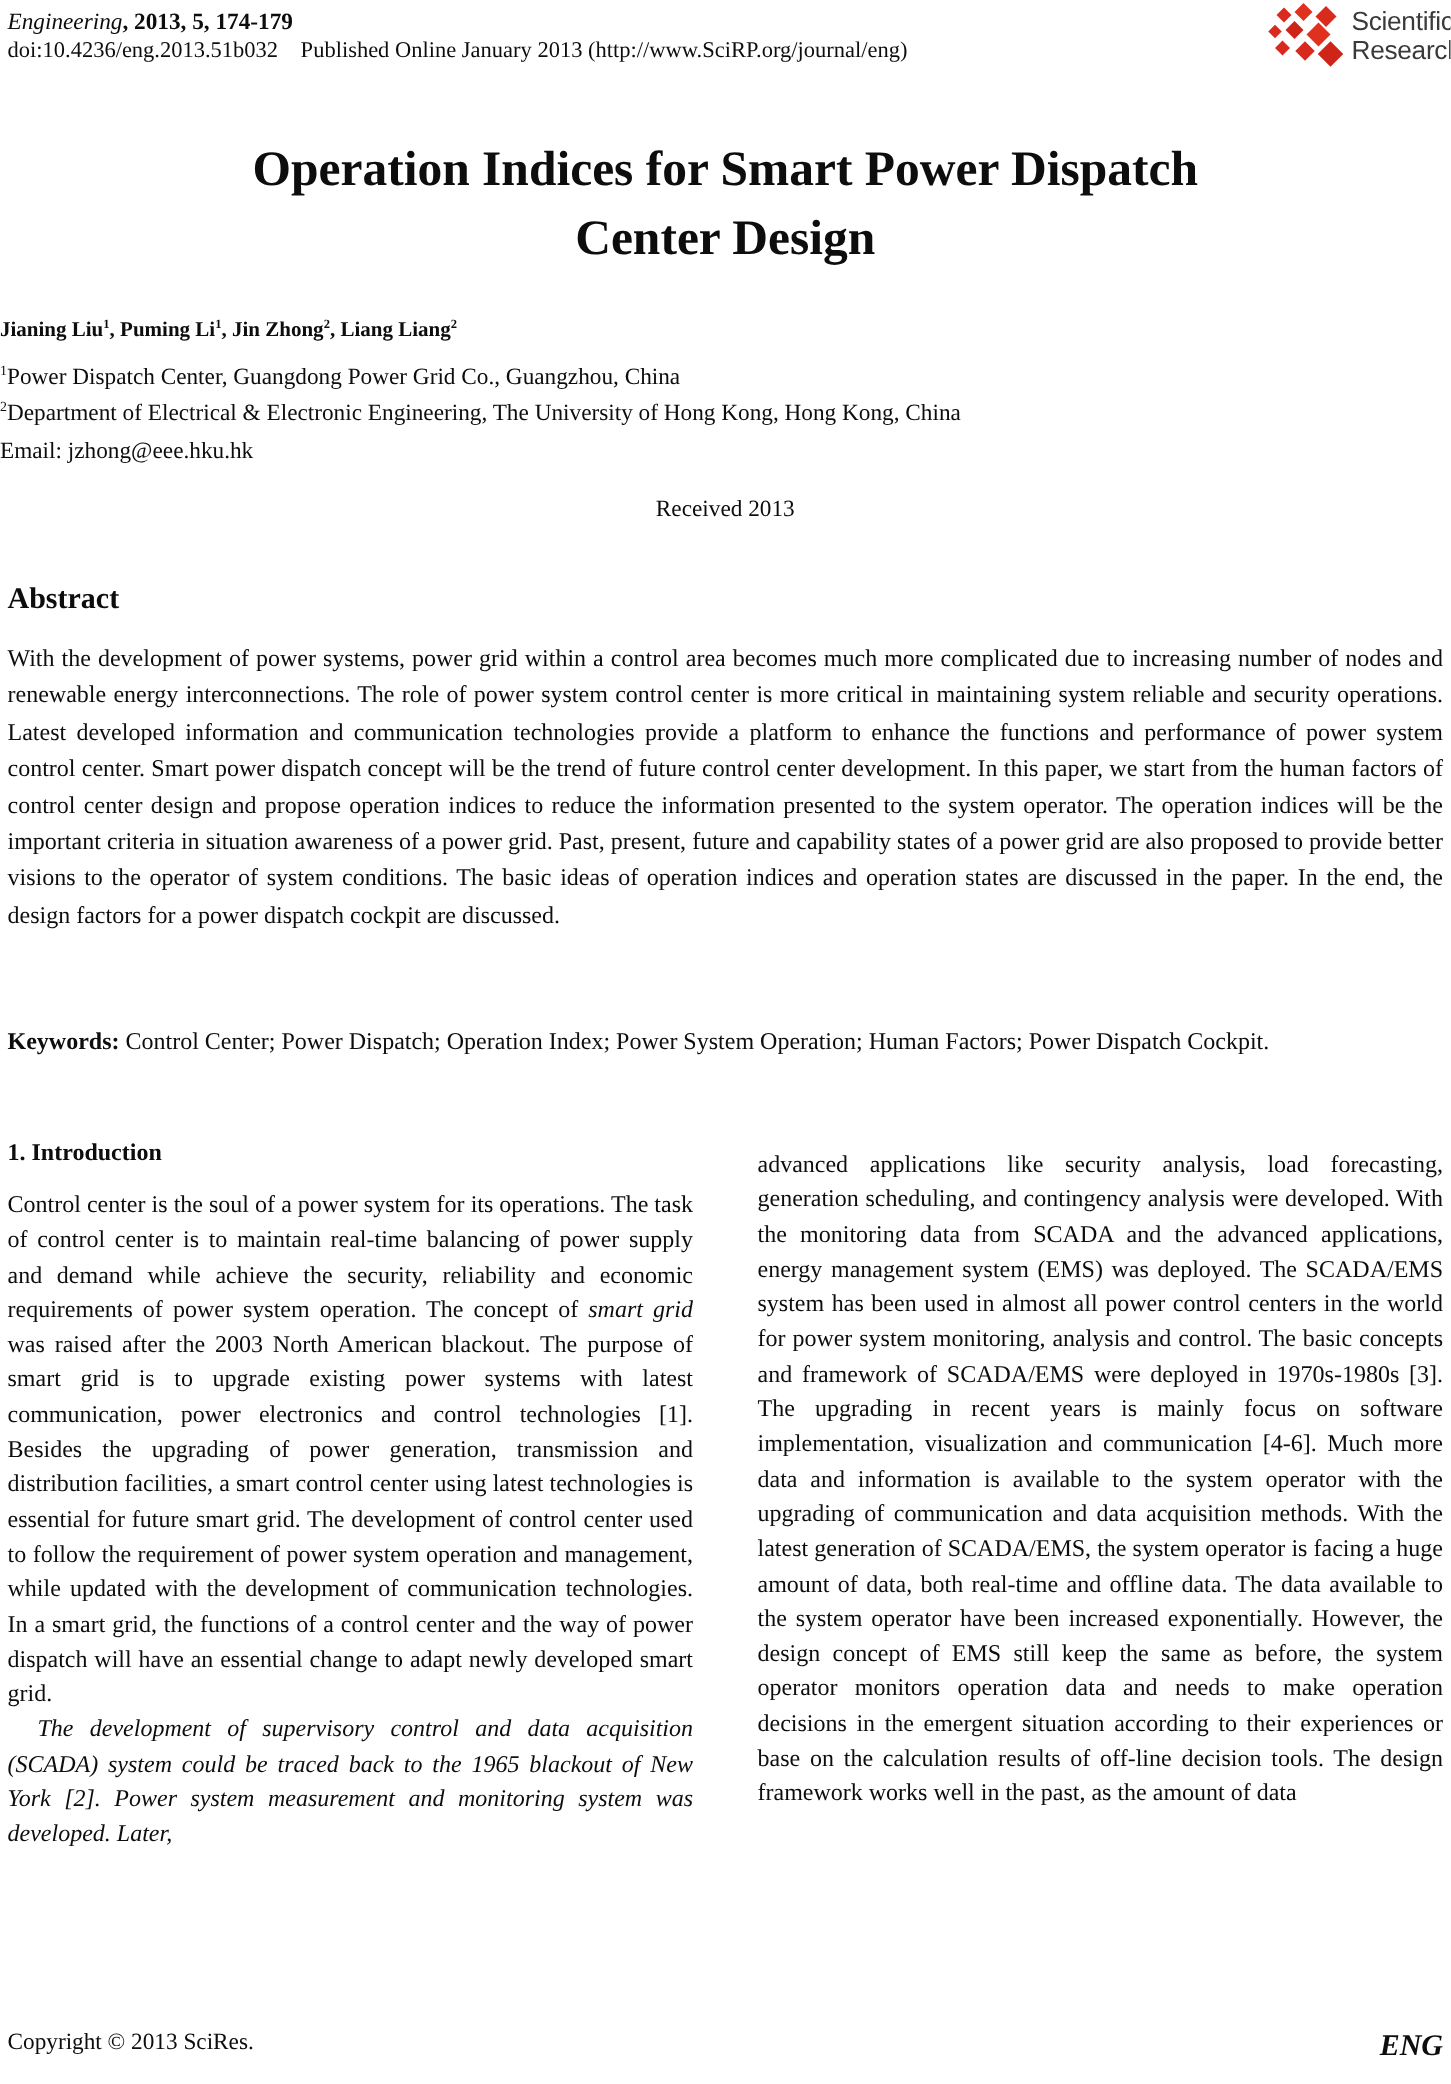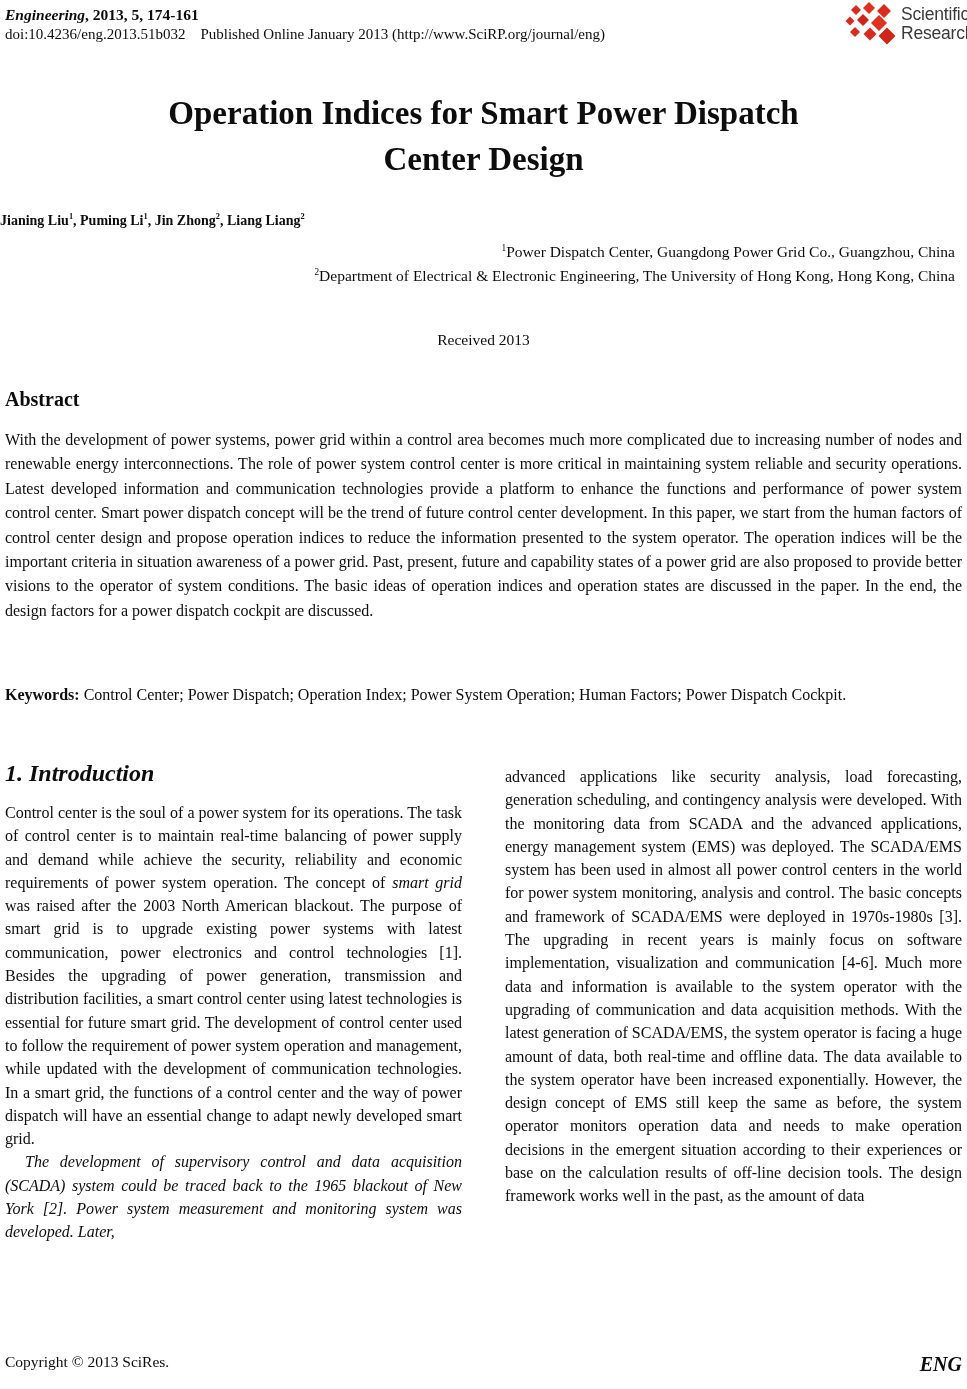--- a/index.html
+++ b/index.html
@@ -24,54 +24,54 @@
     font-family: "Liberation Sans", sans-serif;
     font-size: 17.5px; line-height: 19px;
     color: #3a3a3a; white-space: nowrap; letter-spacing: -0.2px;
   }
 
   
   .title-block { top: 90px; left: 0; width: 967px; text-align: center;
     font-size: 33px; font-weight: bold; line-height: 46px; }
   .authors-line { top: 213px; left: 0; width: 967px; text-align: left;
     font-size: 14px; font-weight: bold; }
-  .affil-block { top: 240px; left: 0; width: 955px; text-align: right;
+  .affil-block { top: 240px; left: 0; width: 955px; text-align: left;
     font-size: 15.5px; line-height: 24.3px; }
   .received-line { top: 331px; left: 0; width: 967px; text-align: center; font-size: 15.5px; }
 
   
   .abstract-heading { top: 388px; left: 5px; font-size: 20px; font-weight: bold; }
   .abstract-body { top: 428px; left: 5px; width: 957px;
     font-size: 16px; line-height: 24.4px; text-align: justify; }
 
   
   .keywords-block { top: 683px; left: 5px; width: 957px; font-size: 16px; line-height: 24.3px; }
   .keywords-label { font-weight: bold; margin-top: 28px; }
 
   
   .columns { top: 760px; left: 5px; width: 957px; display: flex; }
   .col-left  { width: 457px; margin-right: 43px; }
   .col-right { width: 457px; padding-top: 5px; }
-  .section-heading { font-size: 24px; font-weight: bold; margin: 0 0 14px 0; font-style: italic; }
+  .section-heading { font-size: 16px; font-weight: bold; margin: 0 0 14px 0; }
   .body-par { margin: 0; font-size: 16px; line-height: 23.3px; text-align: justify; }
   .body-par.indent { text-indent: 20px; font-style: italic; }
 
   
   .footer-left  { top: 1353px; left: 5px; font-size: 15.5px; }
   .footer-right { top: 1353px; right: 5px; font-size: 20px; font-weight: bold; font-style: italic; }
 
   .seg-i  { font-style: italic; }
   .seg-b  { font-weight: bold; }
-  .seg-bi { font-weight: bold; font-style: italic; }
+  .seg-bi { font-weight: normal; font-style: italic; }
   sup { font-size: 0.6em; vertical-align: super; line-height: 0; }
 </style>
 </head>
 <body>
 
-<div class="abs journal-line"><span class="seg-bi">Engineering</span><span class="seg-b">, 2013, 5, 174-161</span></div>
+<div class="abs journal-line"><span class="seg-bi">Engineering</span><span class="seg-b">, 2013, 5, 174-179</span></div>
 <div class="abs doi-line">doi:10.4236/eng.2013.51b032    Published Online January 2013 (http://www.SciRP.org/journal/eng)</div>
 
 <div class="abs logo-diamonds">
   <svg width="58" height="46" viewBox="0 0 58 46" xmlns="http://www.w3.org/2000/svg">
     <path d="M12 3 L17 8 L12 13 L7 8 Z" fill="#d92a1e"></path>
     <path d="M25 0 L31 6 L25 12 L19 6 Z" fill="#e0311f"></path>
     <path d="M40 2 L47 9 L40 16 L33 9 Z" fill="#d92a1e"></path>
     <path d="M6 14.5 L10.5 19 L6 23.5 L1.5 19 Z" fill="#d92a1e"></path>
     <path d="M19 12 L25 18 L19 24 L13 18 Z" fill="#cf2418"></path>
     <path d="M35 13 L43 21 L35 29 L27 21 Z" fill="#e0311f"></path>
@@ -87,20 +87,21 @@
 
 <div class="abs title-block">
   <div>Operation Indices for Smart Power Dispatch</div>
   <div>Center Design</div>
 </div>
 
 <div class="abs authors-line"><span>Jianing Liu</span><sup>1</sup><span>, Puming Li</span><sup>1</sup><span>, Jin Zhong</span><sup>2</sup><span>, Liang Liang</span><sup>2</sup></div>
 <div class="abs affil-block">
   <div><sup>1</sup><span>Power Dispatch Center, Guangdong Power Grid Co., Guangzhou, China</span></div>
   <div><sup>2</sup><span>Department of Electrical &amp; Electronic Engineering, The University of Hong Kong, Hong Kong, China</span></div>
+  <div>Email: jzhong@eee.hku.hk</div>
 </div>
 <div class="abs received-line">Received 2013</div>
 
 <div class="abs abstract-heading">Abstract</div>
 <div class="abs abstract-body">With the development of power systems, power grid within a control area becomes much more complicated due to increasing number of nodes and renewable energy interconnections. The role of power system control center is more critical in maintaining system reliable and security operations. Latest developed information and communication technologies provide a platform to enhance the functions and performance of power system control center. Smart power dispatch concept will be the trend of future control center development. In this paper, we start from the human factors of control center design and propose operation indices to reduce the information presented to the system operator. The operation indices will be the important criteria in situation awareness of a power grid. Past, present, future and capability states of a power grid are also proposed to provide better visions to the operator of system conditions. The basic ideas of operation indices and operation states are discussed in the paper. In the end, the design factors for a power dispatch cockpit are discussed.</div>
 
 <div class="abs keywords-block"><span class="keywords-label">Keywords:</span><span> Control Center; Power Dispatch; Operation Index; Power System Operation; Human Factors; Power Dispatch Cockpit.</span></div>
 
 <div class="abs columns">
   <div class="col-left">

